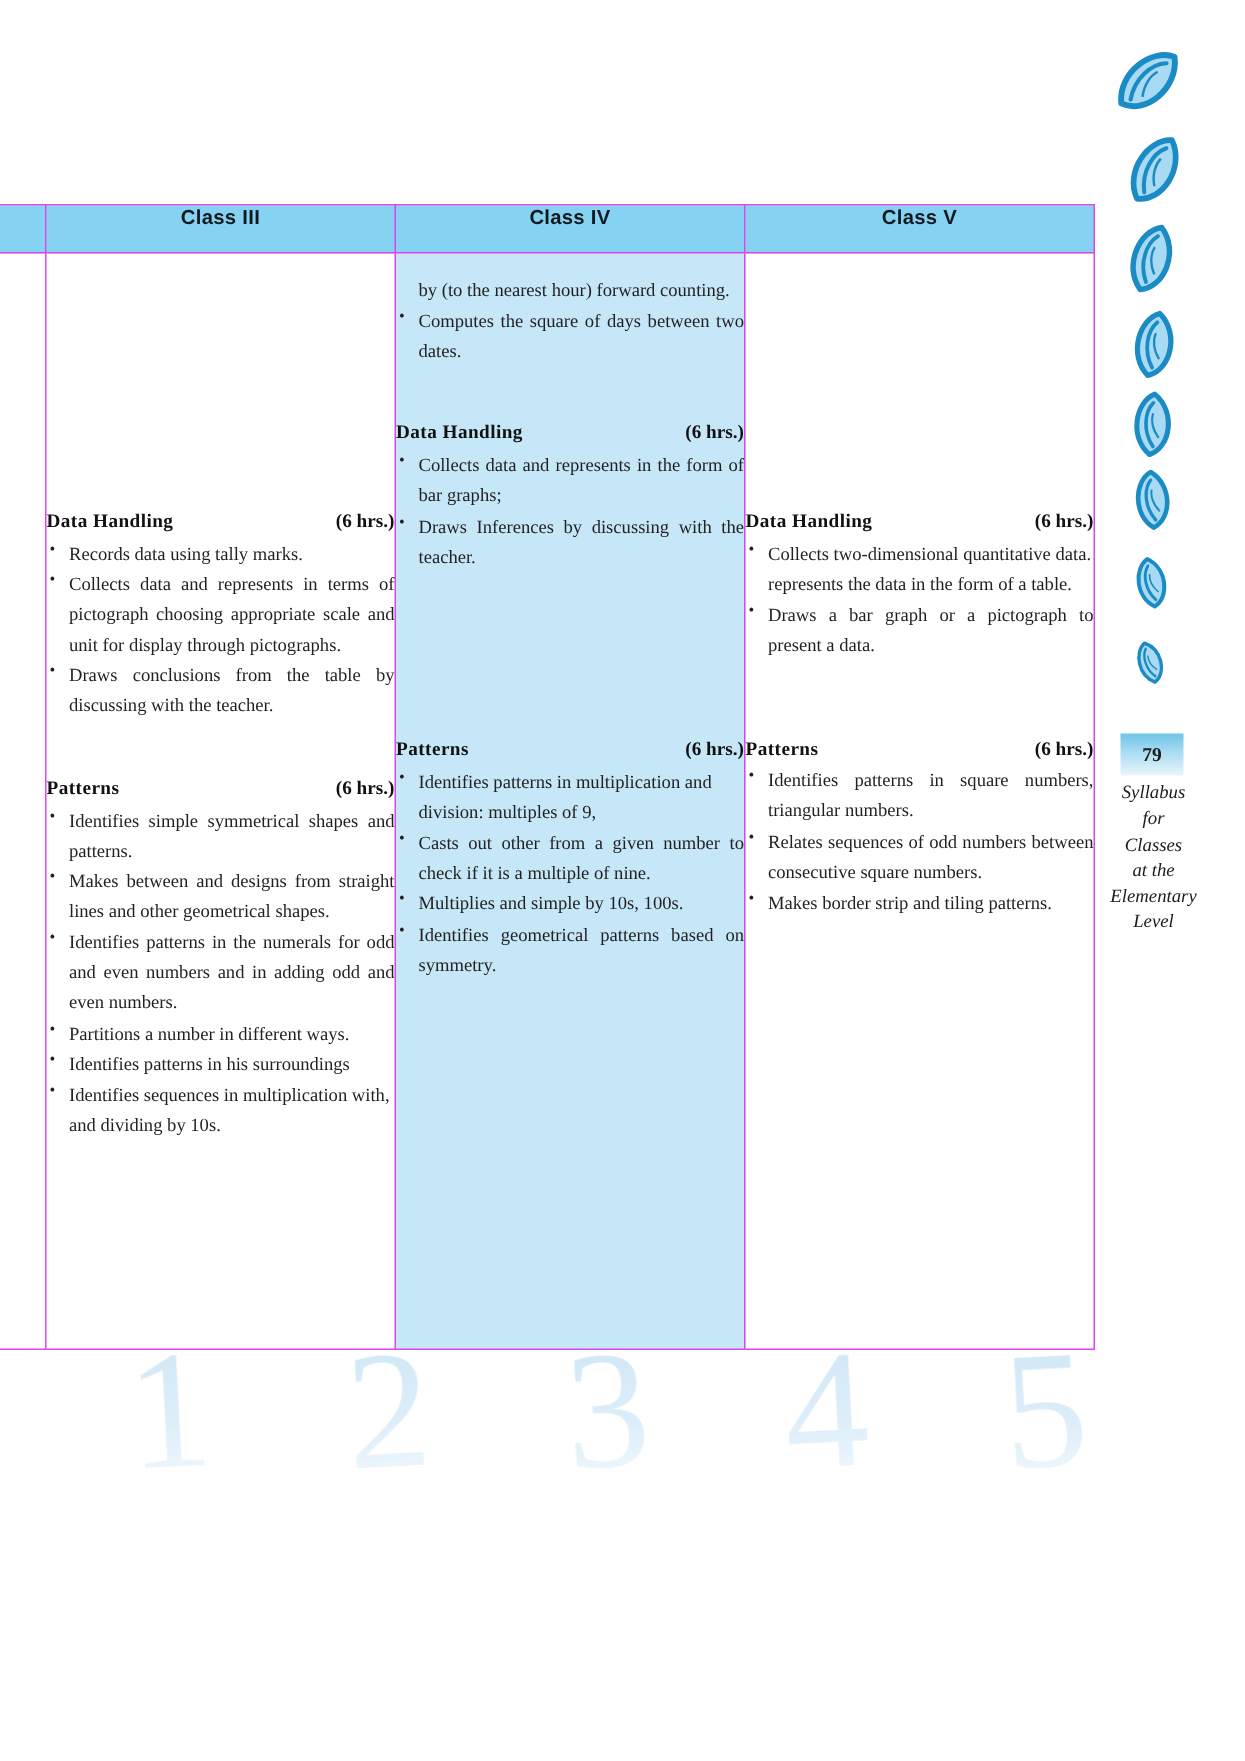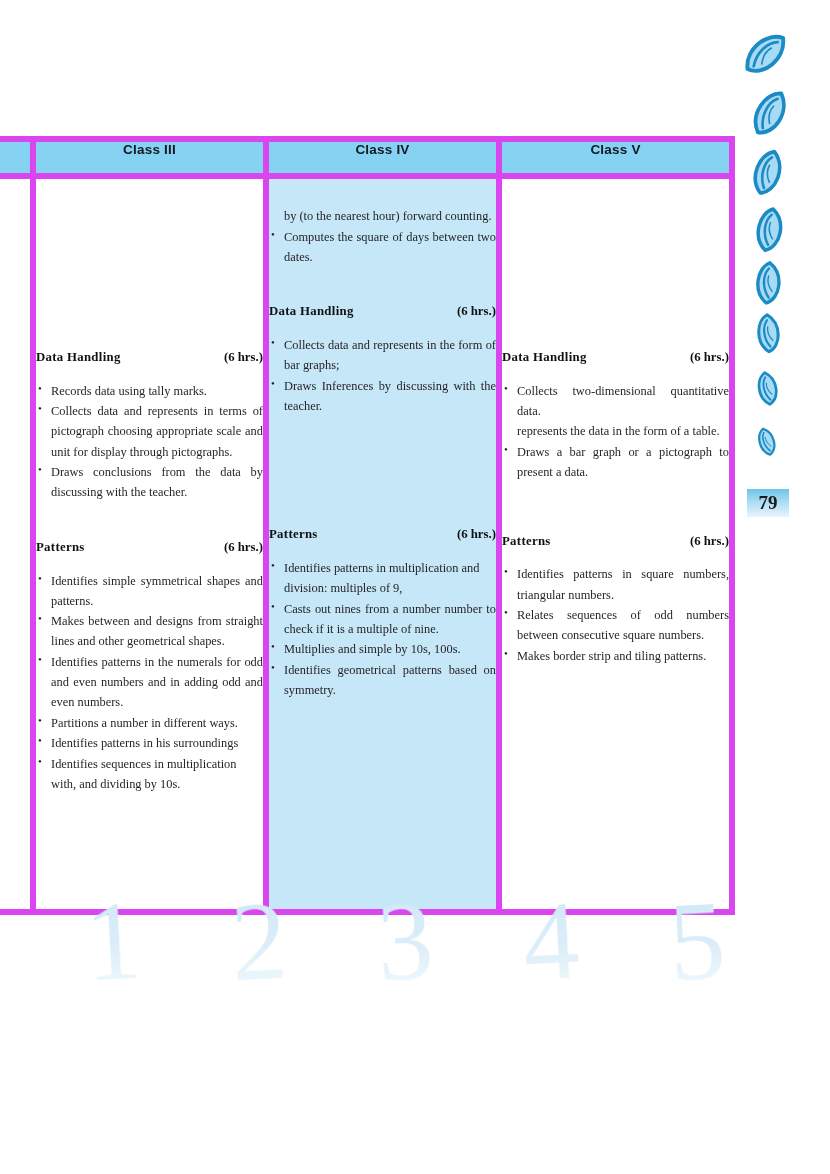--- a/index.html
+++ b/index.html
@@ -22,21 +22,21 @@
     top: 136px;
     width: 760px;
     border-collapse: collapse;
     table-layout: fixed;
   }
   #syllabus-table col.col-cut   { width: 60px; }
   #syllabus-table col.col-class { width: 233px; }
 
   #syllabus-table th,
   #syllabus-table td {
-    border: 6px solid #d946ef;
+    border: 1px solid #d946ef;
     vertical-align: top;
     padding: 0;
   }
 
   thead th {
     background: #86d2f2;
     height: 31px;
     text-align: center;
     font-family: "Liberation Sans", sans-serif;
     font-weight: bold;
@@ -70,21 +70,21 @@
     font-size: 12.8px;
     color: #111111;
     margin: 0 0 1px 0;
     gap: 40px;
   }
   .topic .topic-name { letter-spacing: 0.3px; }
   .topic .topic-hrs  { white-space: nowrap; }
 
   ul.points {
     list-style: none;
-    margin: 13px 0 0 0;
+    margin: 0 0 0 0;
     padding: 0;
   }
   ul.points > li {
     position: relative;
     padding-left: 15px;
     margin: 0 0 0.5px 0;
     text-align: justify;
     text-justify: inter-word;
   }
   ul.points > li::before {
@@ -114,21 +114,21 @@
   #page-number-box {
     position: absolute;
     left: 11px;
     top: 489px;
     width: 42px;
     height: 28px;
     background: linear-gradient(to bottom, #6ec4e8 0%, #a9dcf2 45%, #e8f6fc 100%);
     color: #1b1b1b;
     font-family: "Liberation Serif", serif;
     font-weight: bold;
-    font-size: 19px;
+    font-size: 13px;
     display: flex;
     align-items: center;
     justify-content: center;
   }
   #margin-caption {
     position: absolute;
     left: 0px;
     top: 520px;
     width: 66px;
     text-align: center;
@@ -197,21 +197,21 @@
         <div class="cell-inner">
           <div class="pre-spacer"></div>
 
           <div class="topic">
             <span class="topic-name">Data Handling</span>
             <span class="topic-hrs">(6 hrs.)</span>
           </div>
           <ul class="points">
             <li class="tight">Records data using tally marks.</li>
             <li>Collects data and represents in terms of pictograph choosing appropriate scale and unit for display through pictographs.</li>
-            <li>Draws conclusions from the data by discussing with the teacher.</li>
+            <li>Draws conclusions from the table by discussing with the teacher.</li>
           </ul>
 
           <div class="spacer-block"></div>
 
           <div class="topic">
             <span class="topic-name">Patterns</span>
             <span class="topic-hrs">(6 hrs.)</span>
           </div>
           <ul class="points">
             <li>Identifies simple symmetrical shapes and patterns.</li>
@@ -244,21 +244,21 @@
           </ul>
 
           <div class="spacer-block" style="height:108px"></div>
 
           <div class="topic">
             <span class="topic-name">Patterns</span>
             <span class="topic-hrs">(6 hrs.)</span>
           </div>
           <ul class="points">
             <li class="tight">Identifies patterns in multiplication and division: multiples of 9,</li>
-            <li>Casts out nines from a number number to check if it is a multiple of nine.</li>
+            <li>Casts out other from a given number to check if it is a multiple of nine.</li>
             <li class="tight">Multiplies and simple by 10s, 100s.</li>
             <li>Identifies geometrical patterns based on symmetry.</li>
           </ul>
         </div>
       </td>
 
       <td>
         <div class="cell-inner">
           <div class="pre-spacer"></div>
 
@@ -350,20 +350,28 @@
   <svg class="leaf" style="left:16px; top:424px; width:32px; height:36px;" viewBox="0 0 100 100">
     <g transform="rotate(-92 50 50)">
       <path d="M10,55 C24,20 74,14 92,36 C78,72 28,80 10,55 Z" fill="#a8daf4" stroke="#1a8bc4" stroke-width="7" stroke-linejoin="round"></path>
       <path d="M22,56 C38,36 64,30 80,38" fill="none" stroke="#1a8bc4" stroke-width="5" stroke-linecap="round"></path>
       <path d="M36,60 C44,48 56,42 66,42" fill="none" stroke="#1a8bc4" stroke-width="3"></path>
     </g>
   </svg>
 
   <div id="page-number-box">79</div>
 
+  <div id="margin-caption">
+    <div>Syllabus</div>
+    <div>for</div>
+    <div>Classes</div>
+    <div>at the</div>
+    <div>Elementary</div>
+    <div>Level</div>
+  </div>
 </div>
 
 <div id="bottom-numerals">
   <span>1</span>
   <span>2</span>
   <span>3</span>
   <span>4</span>
   <span>5</span>
 </div>
 

